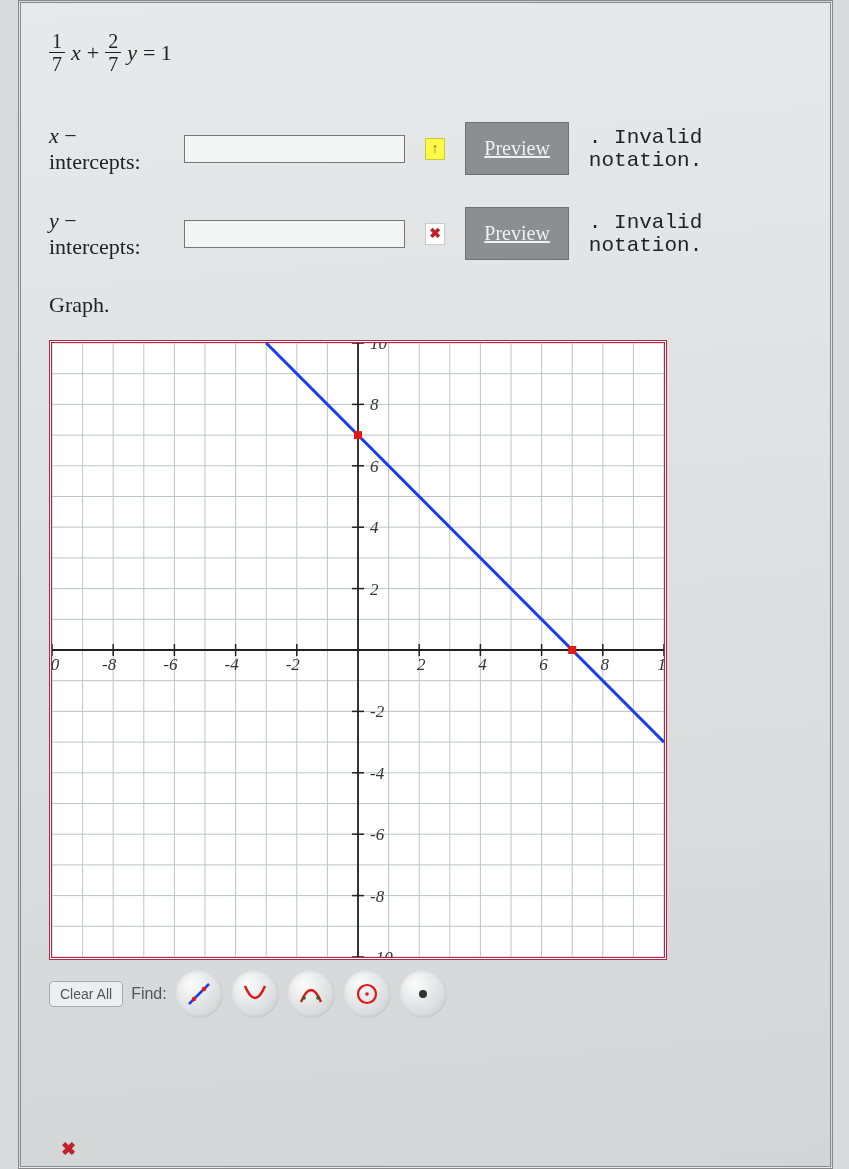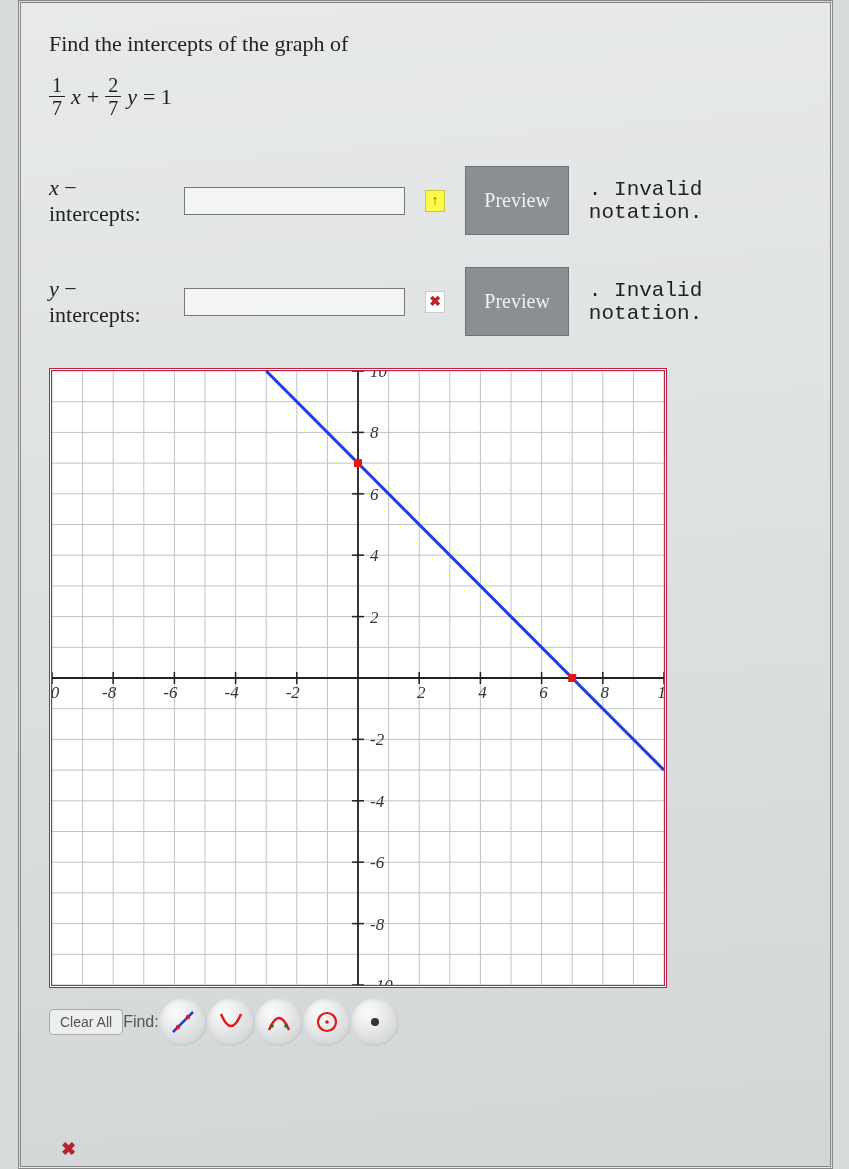--- a/index.html
+++ b/index.html
@@ -58,39 +58,41 @@
     width: 22px; height: 22px;
     display:inline-flex; align-items:center; justify-content:center;
     font-size: 14px;
     border:1px solid rgba(0,0,0,0.2);
   }
   .warn { background: #fff94a; color:#a26b00; }
   .err { background: #fff; color: #c0202b; font-weight:bold;}
   .preview-btn {
     background: #8b8f92;
     color: #f0f0f0;
-    padding: 22px 18px;
+    padding: 14px 18px;
     font-size: 20px;
     border: 1px solid #6e7275;
     cursor: pointer;
     font-family: inherit;
+    text-decoration: underline;
   }
   .msg { font-size: 21px; font-family: Liberation Mono, monospace; }
   .graph-label { font-size: 22px; margin: 10px 0 22px; }
 
   .chart-wrap {
     width: 618px; height: 620px;
     border: 3px double #b24;
     background:#fff;
     position: relative;
   }
   .toolbar {
     margin-top: 10px;
     display:flex;
     align-items:center;
+    gap: 8px;
     font-family: Arial, sans-serif;
     font-size: 16px;
   }
   .clear-btn {
     background:#eceeef;
     border:1px solid #aaa;
     border-radius: 4px;
     padding: 4px 10px;
     font-size: 14px;
     cursor:pointer;
@@ -113,21 +115,20 @@
     color: #c0202b;
     font-weight:bold;
     font-size:18px;
   }
 </style>
 </head>
 <body>
 
 <div class="sheet">
 
-  <div class="prompt">Find the intercepts of the graph of</div>
 
   <div class="equation">
     <span class="frac">
       <span class="num">1</span>
       <span class="den">7</span>
     </span>
     <span class="ivar">x</span>
     <span> + </span>
     <span class="frac">
       <span class="num">2</span>
@@ -150,20 +151,21 @@
   <div class="intercept-row">
     <span>
       <span class="ivar">y</span><span> − intercepts:</span>
     </span>
     <input class="textinput" type="text" value="" style="">
     <span class="status-icon err">✖</span>
     <button class="preview-btn">Preview</button>
     <span class="msg">. Invalid notation.</span>
   </div>
 
+  <div class="graph-label">Graph.</div>
 
   <div class="chart-wrap">
     <svg id="chart-svg" width="612" height="614">
         <line x1="0" y1="0" x2="0" y2="614" stroke="#bfc3c6" stroke-width="1"></line>
         <line x1="30.6" y1="0" x2="30.6" y2="614" stroke="#bfc3c6" stroke-width="1"></line>
         <line x1="61.2" y1="0" x2="61.2" y2="614" stroke="#bfc3c6" stroke-width="1"></line>
         <line x1="91.8" y1="0" x2="91.8" y2="614" stroke="#bfc3c6" stroke-width="1"></line>
         <line x1="122.4" y1="0" x2="122.4" y2="614" stroke="#bfc3c6" stroke-width="1"></line>
         <line x1="153" y1="0" x2="153" y2="614" stroke="#bfc3c6" stroke-width="1"></line>
         <line x1="183.6" y1="0" x2="183.6" y2="614" stroke="#bfc3c6" stroke-width="1"></line>

